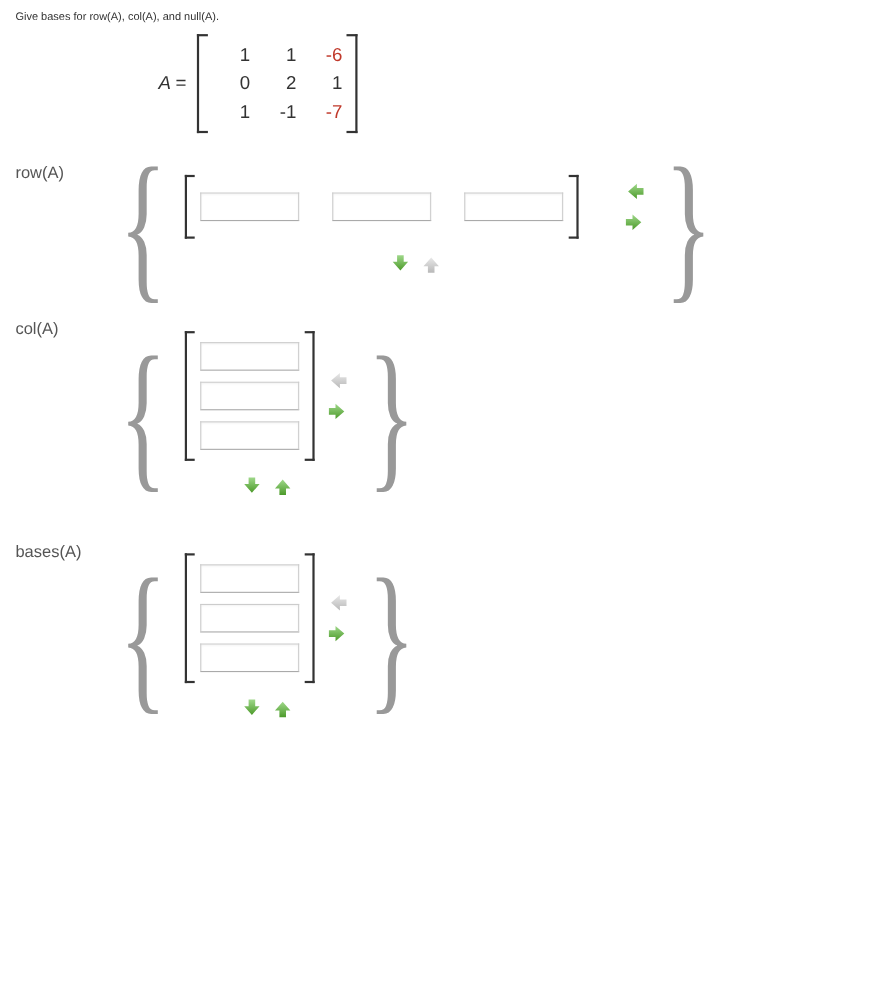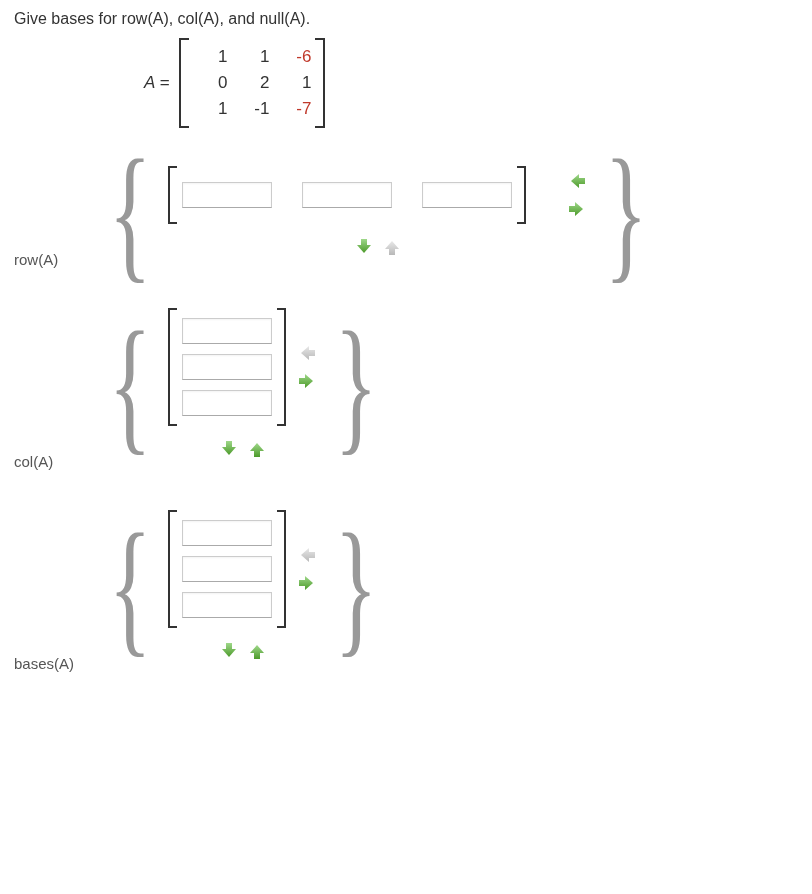--- a/index.html
+++ b/index.html
@@ -5,21 +5,21 @@
   body {
     font-family: Verdana, Arial, sans-serif;
     font-size: 15px;
     color: #333;
     margin: 0;
     padding: 10px 14px;
     width: 812px;
     box-sizing: border-box;
   }
   .prompt {
-    font-size: 16px;
+    font-size: 10px;
     margin-bottom: 10px;
   }
 
   
   .matrix-row {
     display: flex;
     align-items: center;
     margin-left: 130px;
     margin-bottom: 28px;
     font-family: Verdana, sans-serif;
@@ -50,21 +50,21 @@
     text-align: right;
     font-size: 17px;
     padding: 3px 4px;
     font-family: Verdana, sans-serif;
   }
   .red { color: #c0392b; }
 
   
   .section {
     display: flex;
-    align-items: flex-end;
+    align-items: flex-start;
     margin-bottom: 30px;
   }
   .label {
     width: 80px;
     font-size: 15px;
     color: #555;
   }
   .set-wrap {
     display: flex;
     align-items: center;

